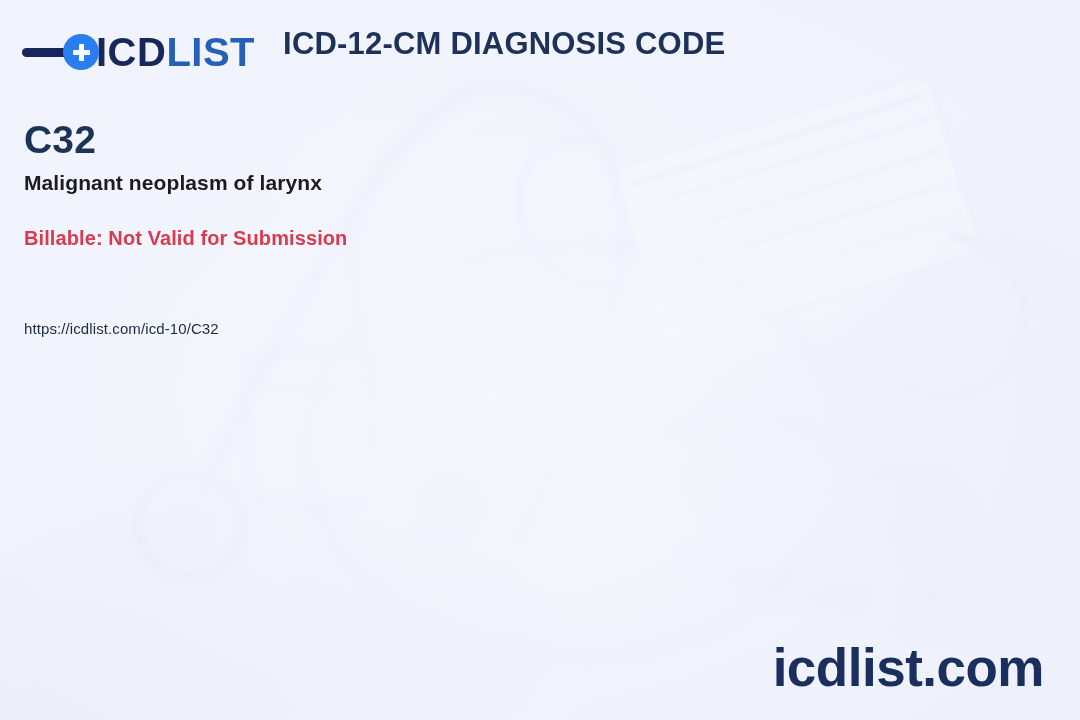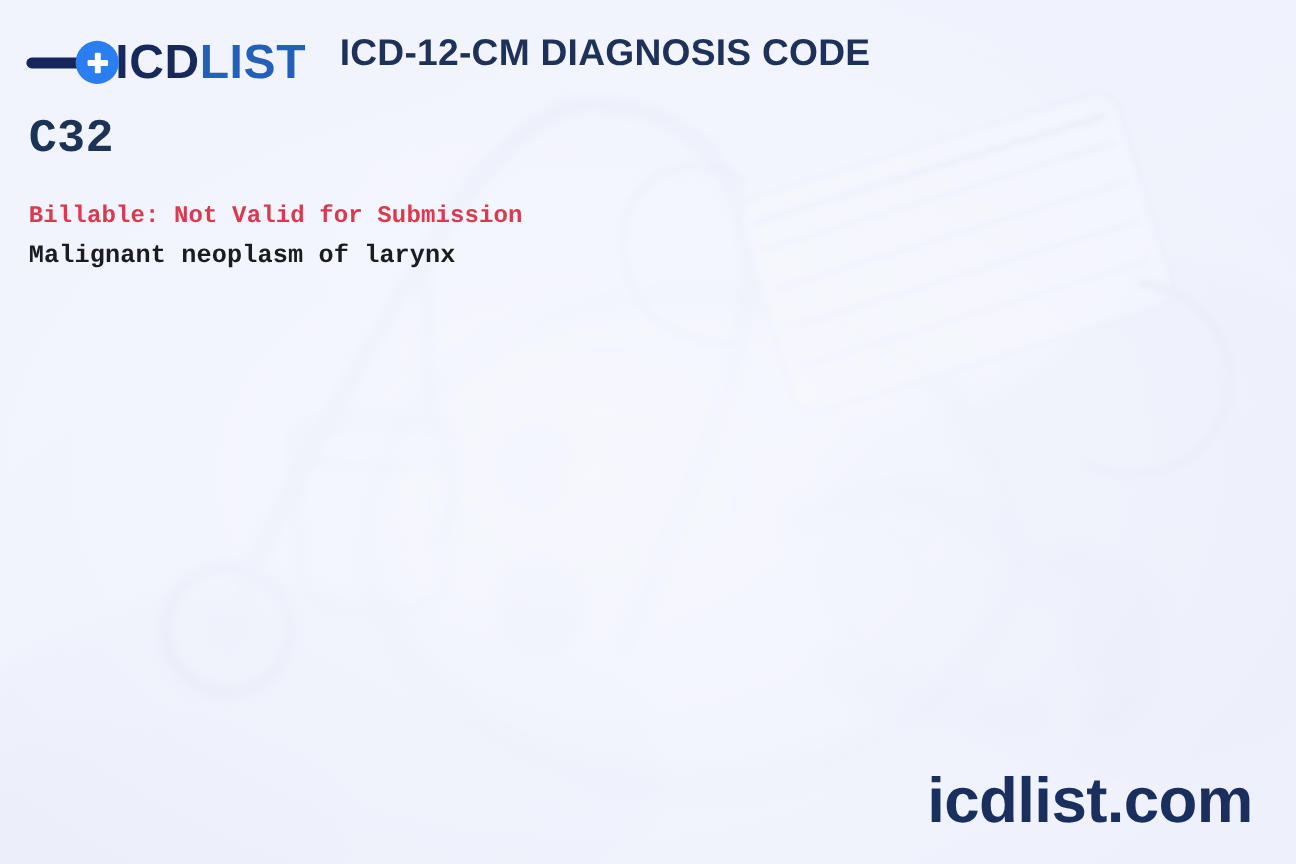--- a/index.html
+++ b/index.html
@@ -91,23 +91,22 @@
     font-weight: 700;
     color: #1d3159;
     letter-spacing: 0.2px;
     white-space: nowrap;
   }
 
   
   #content {
     position: absolute;
     left: 24px;
-    top: 96px;
+    top: 120px;
     width: 640px;
-    font-family: Liberation Mono, monospace;
   }
   #code {
     font-size: 39px;
     font-weight: 700;
     color: #1c3356;
     line-height: 1.05;
     letter-spacing: 0.2px;
   }
   #description {
     margin-top: 10px;
@@ -264,21 +263,22 @@
         <span class="logo-icd">ICD</span><span class="logo-list">LIST</span>
       </span>
     </div>
 
     <div id="header-title">ICD-12-CM DIAGNOSIS CODE</div>
   </div>
 
   <div id="content">
     <div id="code">C32</div>
 
+    <div id="description">Malignant neoplasm of larynx</div>
+
     <div id="billable">Billable: Not Valid for Submission</div>
 
-    <div id="description">Malignant neoplasm of larynx</div>
-
+    <div id="url">https://icdlist.com/icd-10/C32</div>
   </div>
 
   <div id="brand">icdlist.com</div>
 
 </div>
 
 </body></html>

